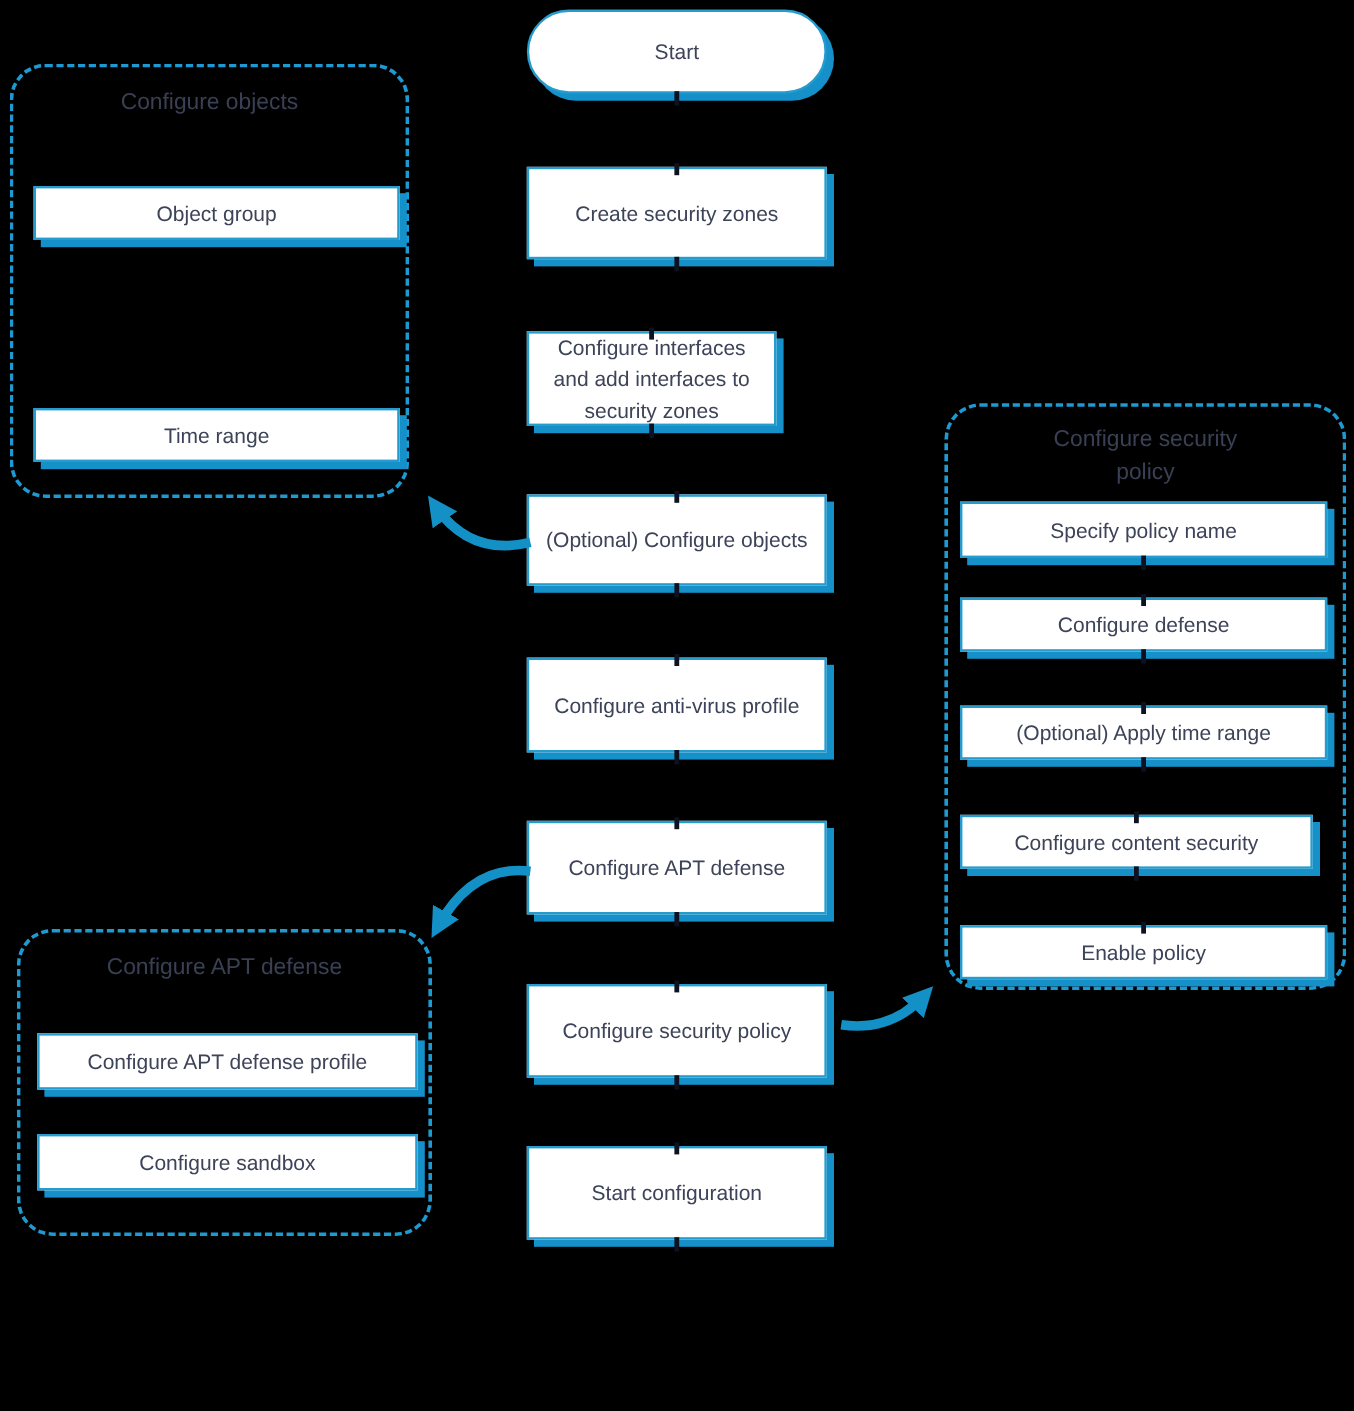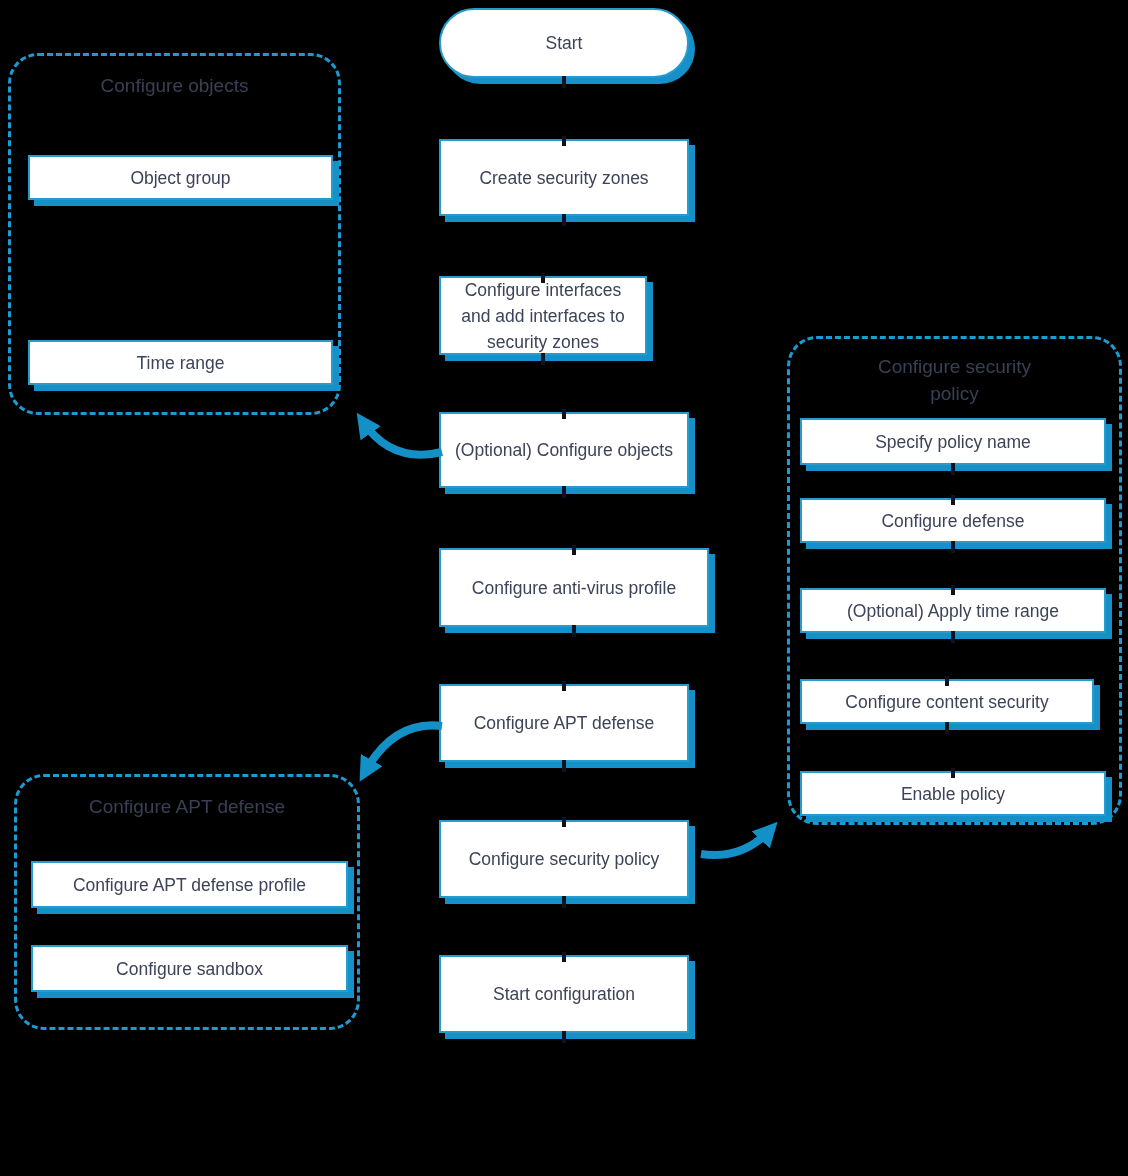--- a/index.html
+++ b/index.html
@@ -113,21 +113,21 @@
     <i class="tick-t"></i>
     <i class="tick-b"></i>
   </div>
 
   <div class="node" style="left:439px;top:412px;width:250px;height:76px">
     <span>(Optional) Configure objects</span>
     <i class="tick-t"></i>
     <i class="tick-b"></i>
   </div>
 
-  <div class="node" style="left:439px;top:548px;width:270px;height:79px">
+  <div class="node" style="left:439px;top:548px;width:250px;height:79px">
     <span>Configure anti-virus profile</span>
     <i class="tick-t"></i>
     <i class="tick-b"></i>
   </div>
 
   <div class="node" style="left:439px;top:684px;width:250px;height:78px">
     <span>Configure APT defense</span>
     <i class="tick-t"></i>
     <i class="tick-b"></i>
   </div>

